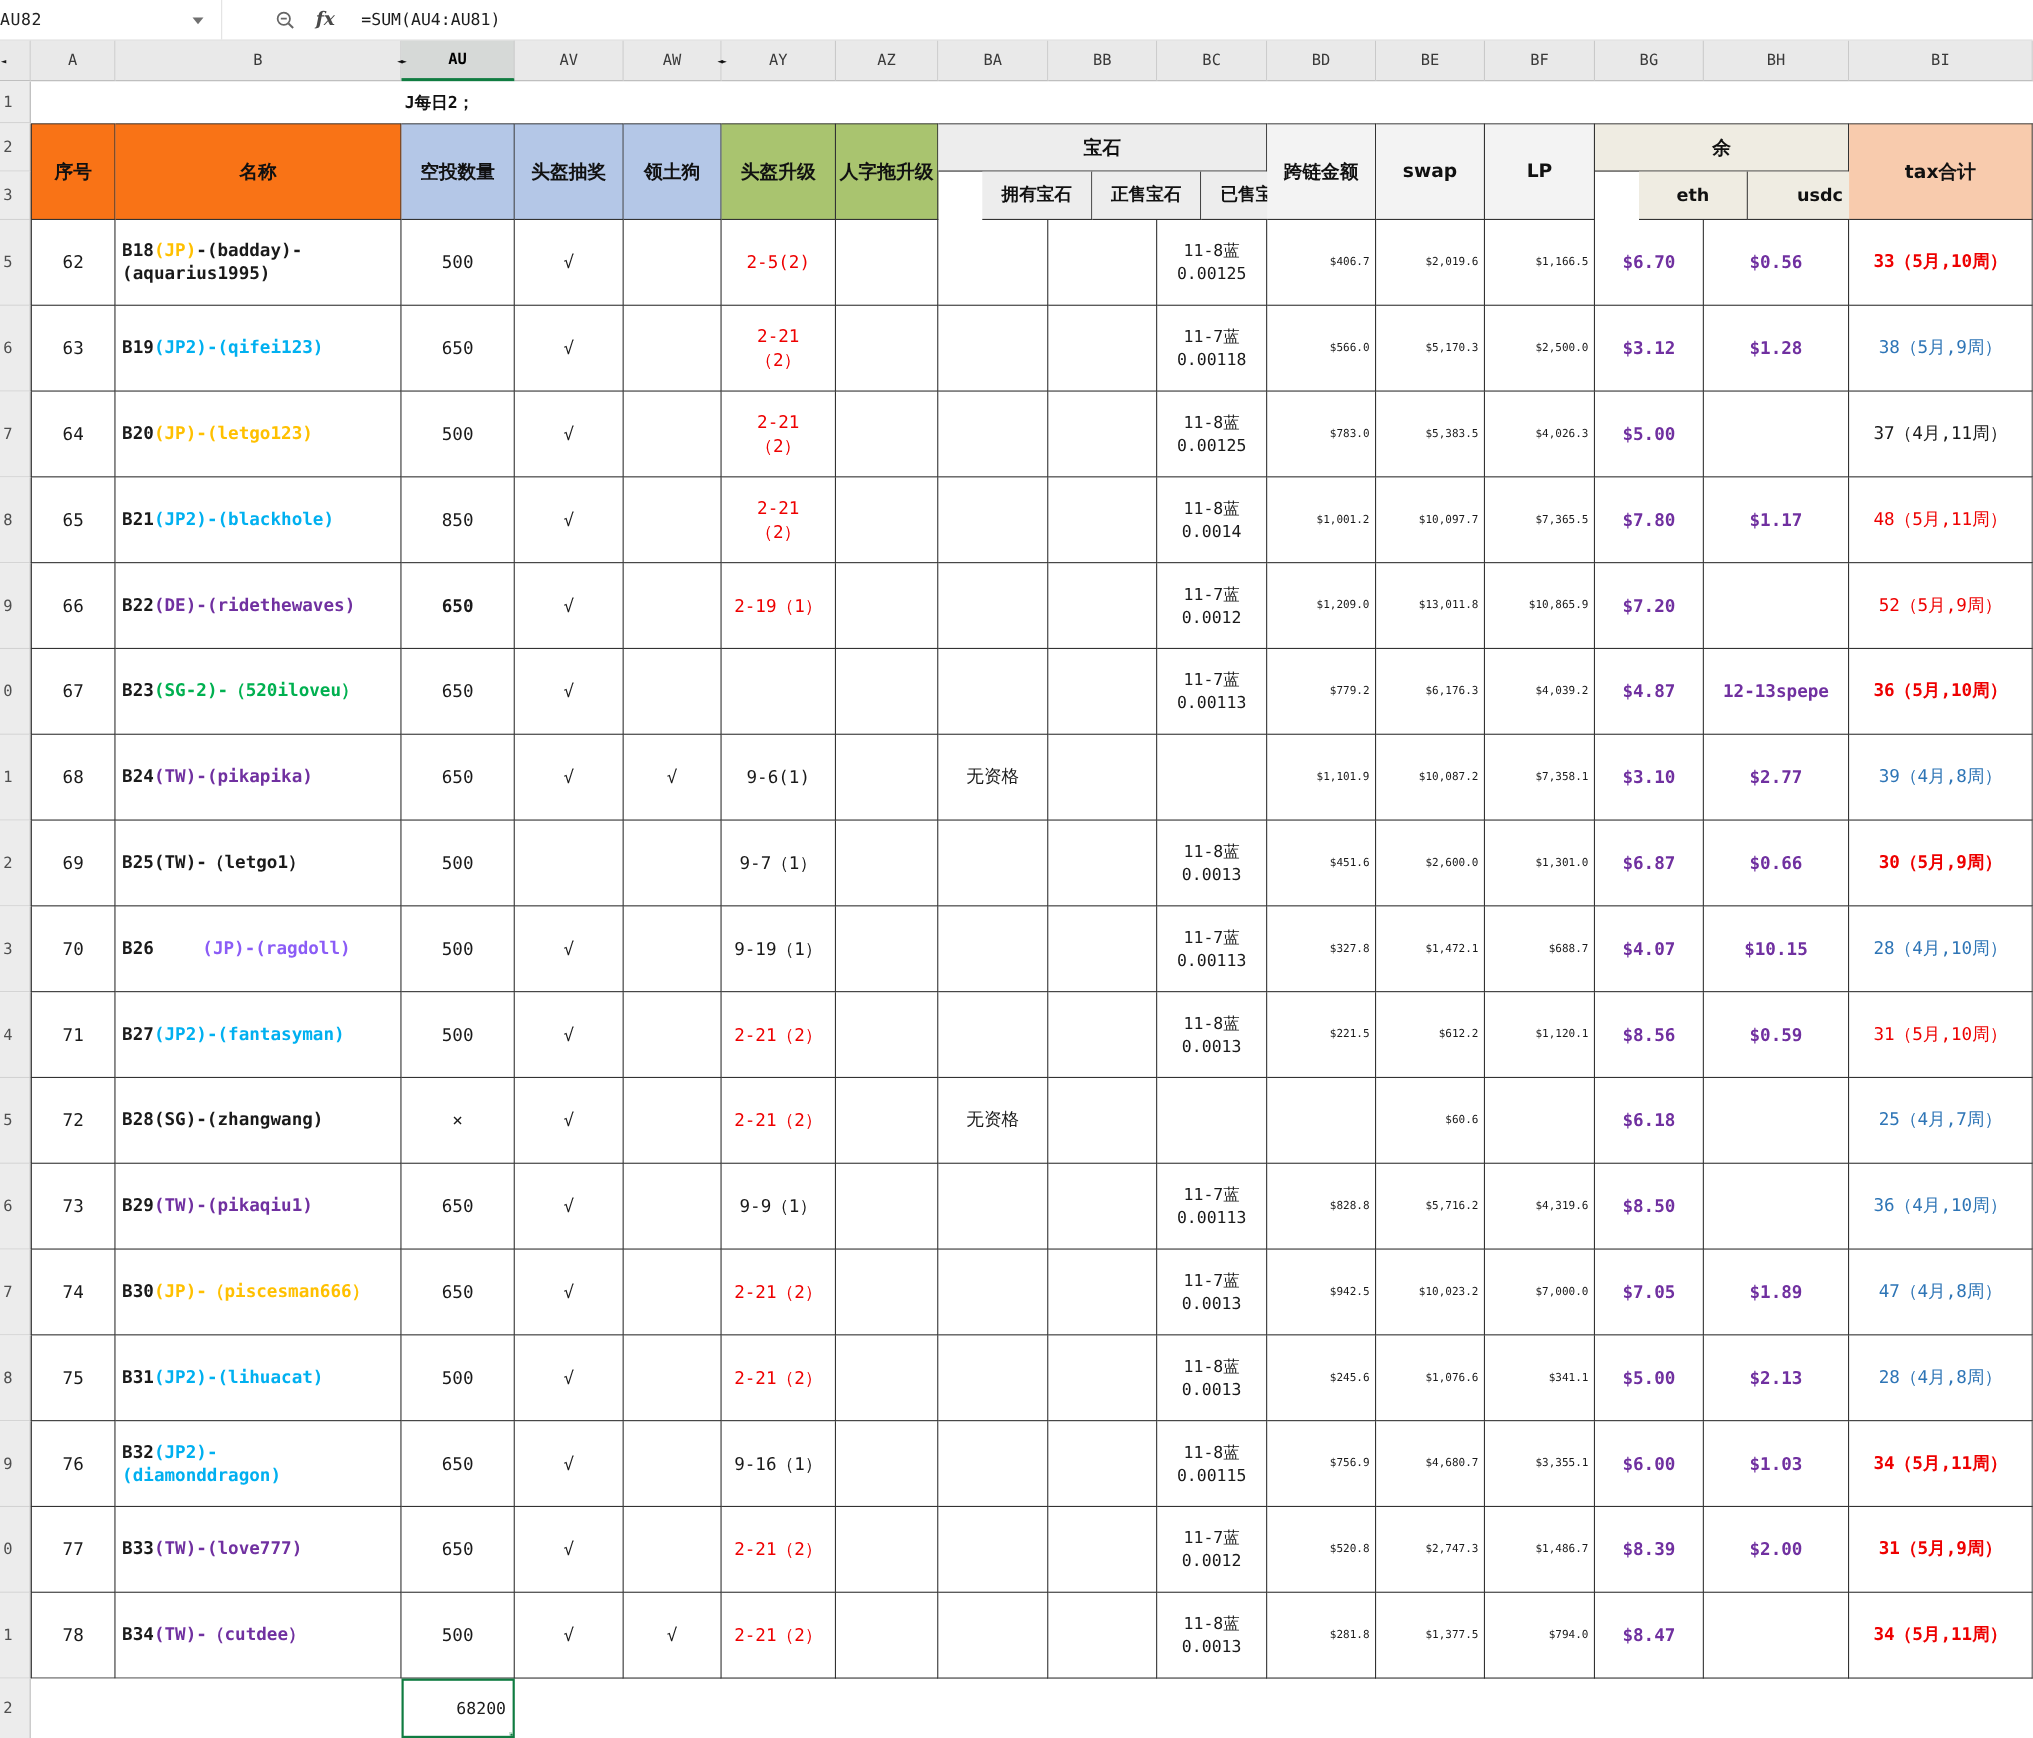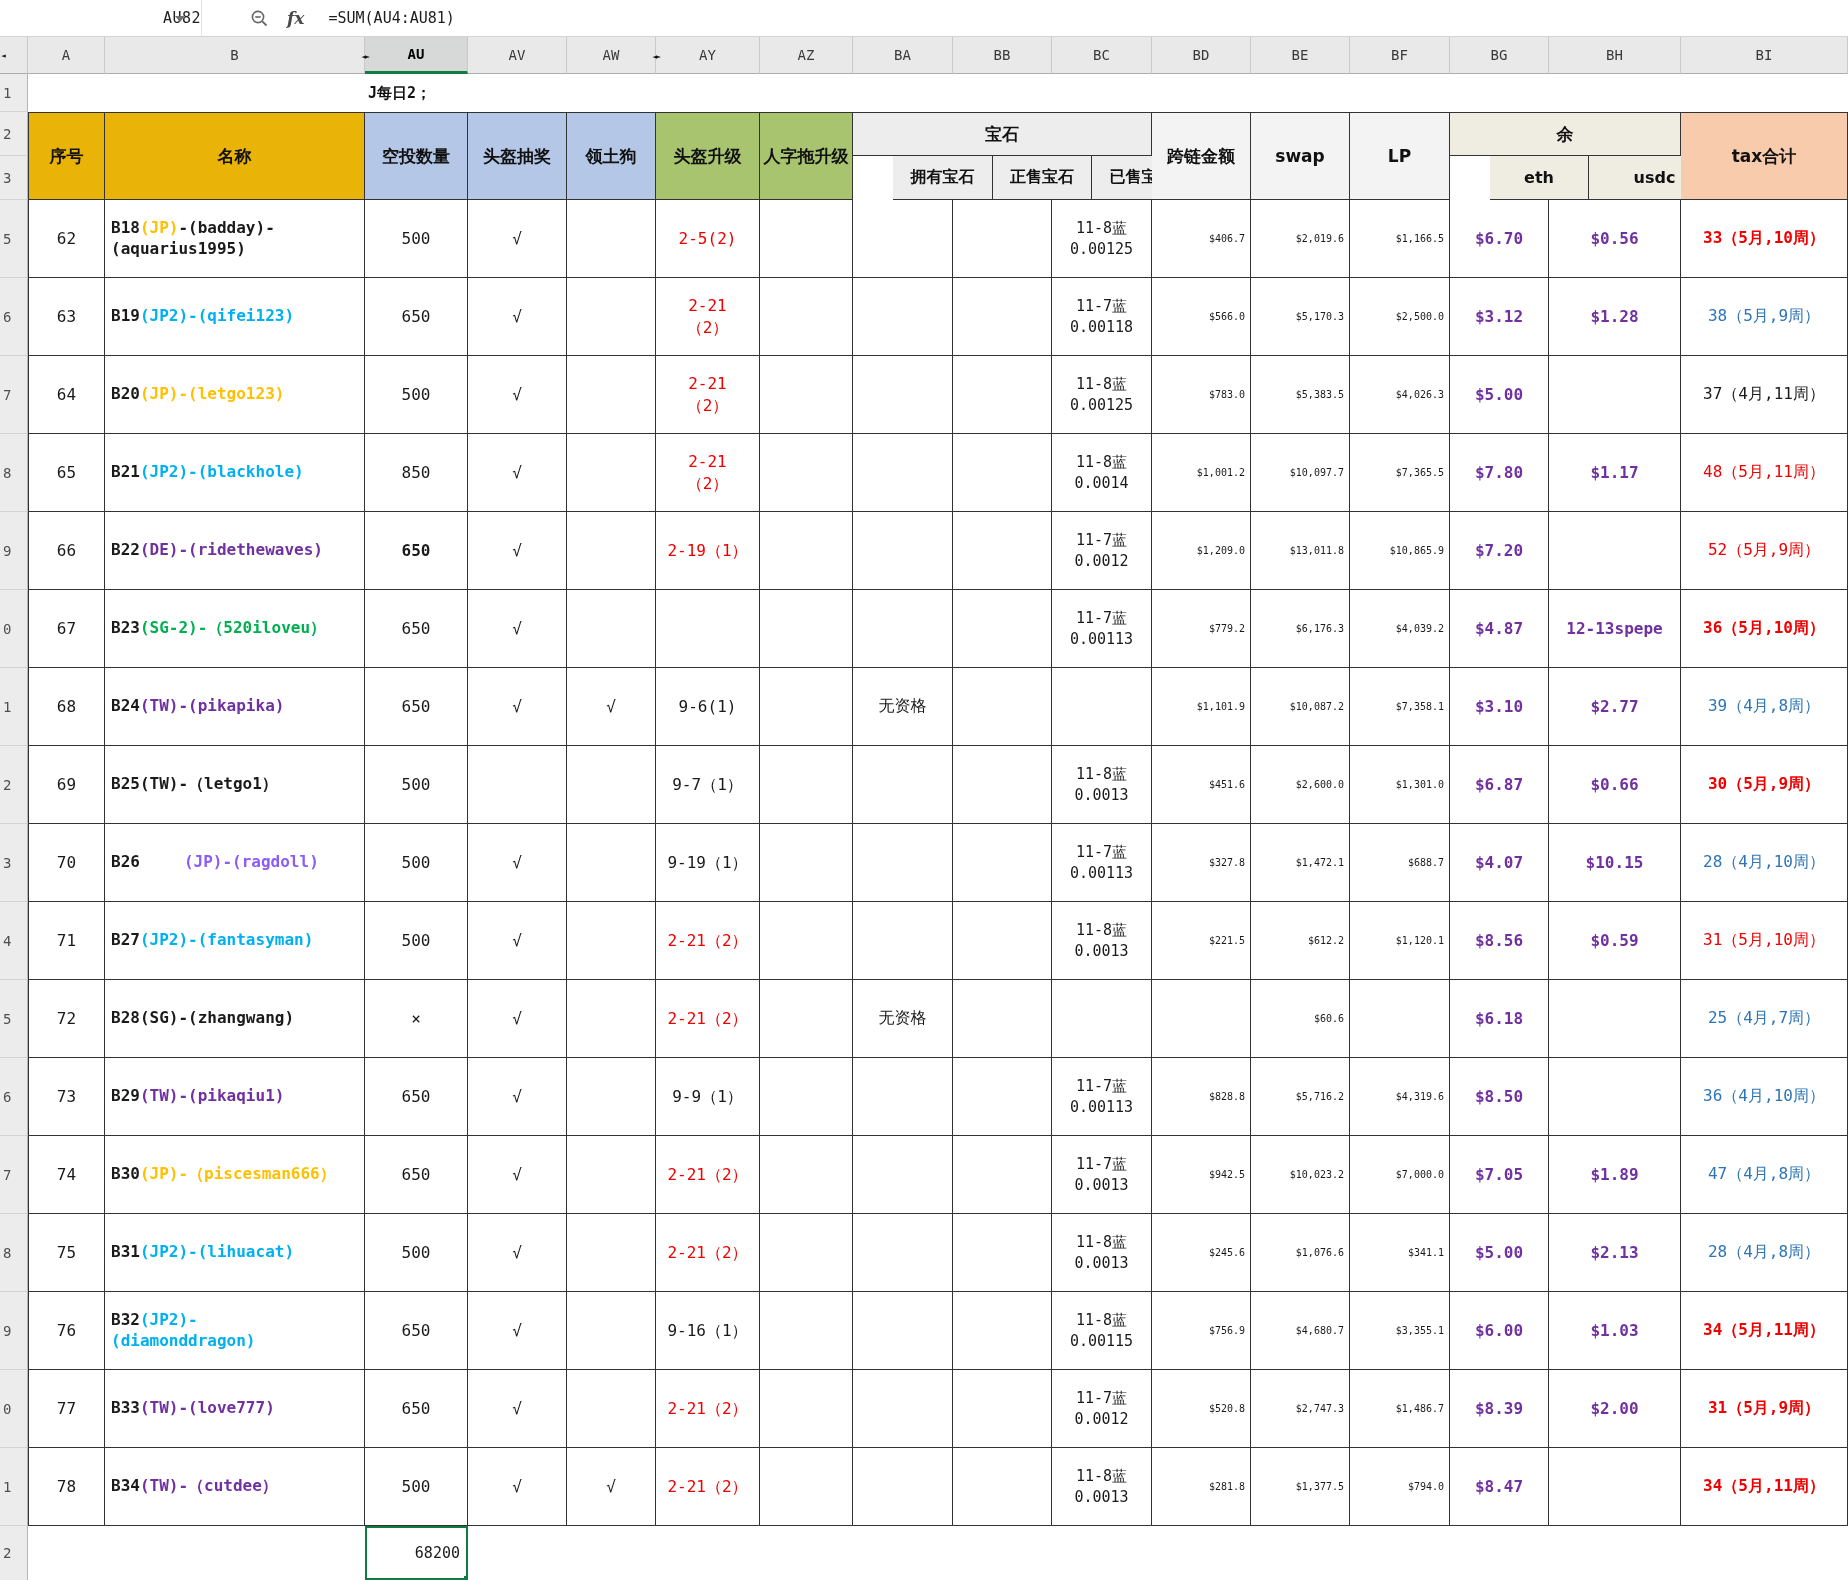--- a/index.html
+++ b/index.html
@@ -1,21 +1,21 @@
 <!DOCTYPE html>
 <html><head>
 <meta charset="utf-8">
 <style>
   * { margin:0; padding:0; box-sizing:border-box; }
   html,body { width:1848px; height:1580px; overflow:hidden; background:#fff;
     font-family:"DejaVu Sans Mono","DejaVu Sans","Liberation Sans",sans-serif; }
 
   
   .fbar { height:37px; display:flex; align-items:center; background:#fff; border-bottom:1px solid #d4d4d4; }
-  .namebox { width:202px; height:100%; display:flex; align-items:center; justify-content:flex-end; position:relative; border-right:1px solid #e2e2e2; cursor:default; }
+  .namebox { width:202px; height:100%; display:flex; align-items:center; justify-content:flex-start; position:relative; border-right:1px solid #e2e2e2; cursor:default; }
   .nbtext { font-size:15px; color:#222; letter-spacing:.5px; }
   .nbchev { position:absolute; right:16px; top:16px; width:0; height:0;
     border-left:5px solid transparent; border-right:5px solid transparent; border-top:6px solid #707070; }
   .fico { margin-left:48px; display:flex; align-items:center; }
   .fx { font-family:"DejaVu Serif","Liberation Serif",serif; font-style:italic; font-weight:700; font-size:17px; color:#4a4a4a; margin-left:18px; }
   .ftext { margin-left:24px; font-size:15px; color:#1d1d1d; }
 
   
   .lrow { height:37px; display:flex; background:#e9e9e9; position:relative; }
   .lcell { flex:0 0 auto; height:100%; display:flex; align-items:center; justify-content:center;
@@ -30,21 +30,21 @@
   .c12{width:99px}.c13{width:100px}.c14{width:99px}.c15{width:132px}.c16{width:167px}
   .wgem{width:299px}.wbal{width:231px}
 
   
   .hrow1 { height:38px; display:flex; position:relative; background:#fff; }
   .note { position:absolute; left:368px; top:0; height:100%; display:flex; align-items:center;
     font-weight:700; font-size:15px; color:#111; }
   .hrow23 { height:88px; display:flex; }
   .hcell { flex:0 0 auto; height:100%; display:flex; align-items:center; justify-content:center; text-align:center;
     font-family:"DejaVu Sans","Liberation Sans",sans-serif; font-weight:700; font-size:17px; color:#111;
-    background:#eab308; border-top:1px solid #333; border-right:1px solid #333; border-bottom:1px solid #333; padding:0 3px; }
+    background:#f97316; border-top:1px solid #333; border-right:1px solid #333; border-bottom:1px solid #333; padding:0 3px; }
   .hgroup { flex:0 0 auto; display:flex; flex-direction:column; }
   .hgroup .top { width:100%; height:44px; }
   .hsub { display:flex; height:44px;padding-left:40px; }
   .hsub .hcell { border-top:none; font-size:16px; }
   .bg-blue{background:#B4C7E7}.bg-green{background:#A9C46F}.bg-gray{background:#EDEDED}
   .bg-light{background:#F3F3F3}.bg-beige{background:#EFECE2}.bg-orange{background:#F8CBAD}
 
   
   .rn { flex:0 0 auto; display:flex; align-items:center; background:#ececec; color:#4f4f4f;
     font-size:14px; padding-left:3px; border-right:1px solid #b5b5b5; border-bottom:1px solid #d2d2d2; }

